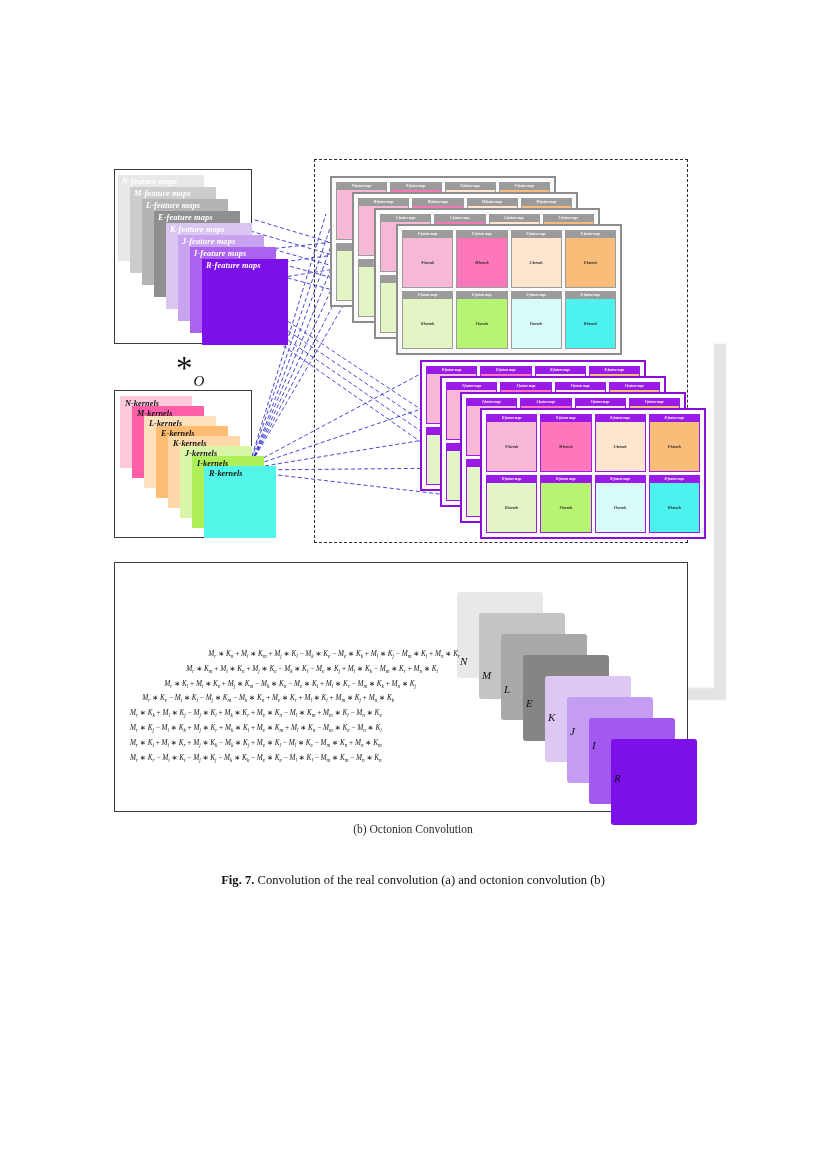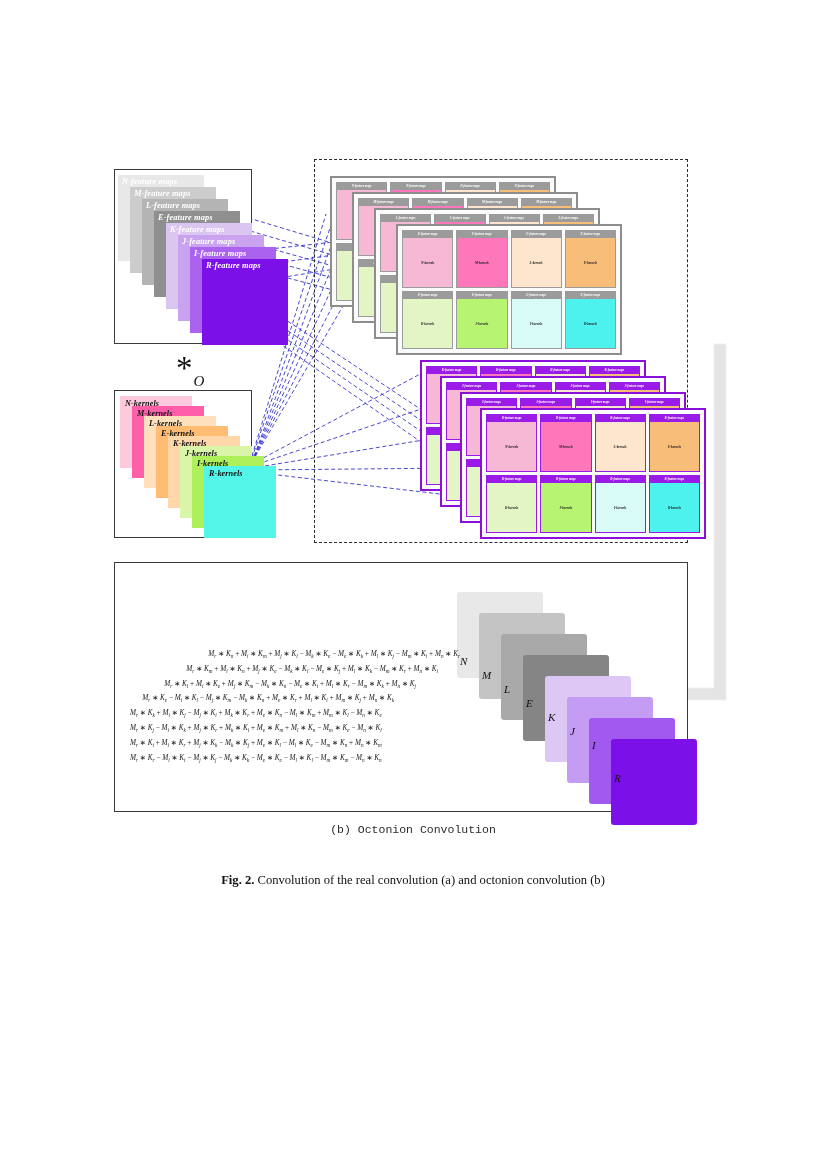--- a/index.html
+++ b/index.html
@@ -47,21 +47,21 @@
         line-height:13.2px;font-style:italic;}
   .frow .sub{font-size:5.2px;vertical-align:-1.6px;font-style:italic;}
   .frow .op2{font-style:normal;}
 
   
   .osq{position:absolute;width:86px;height:86px;border-radius:3px;}
   .olab{position:absolute;font-family:"Liberation Serif",serif;font-style:italic;
         font-size:11px;color:#111;font-weight:normal;}
 
   
-  .cap-b{position:absolute;font-family:Liberation Mono, monospace;font-size:11.5px;color:#2b2b2b;
+  .cap-b{position:absolute;font-family:Liberation Serif, serif;font-size:11.5px;color:#2b2b2b;
          width:100%;text-align:center;}
   .cap-fig{position:absolute;width:100%;text-align:center;font-family:"Liberation Serif",serif;
            font-size:12.6px;color:#111;}
   .cap-fig b{font-weight:bold;}
 
   svg.lines{position:absolute;left:0;top:0;width:826px;height:1169px;pointer-events:none;}
 </style>
 </head>
 <body>
 
@@ -477,16 +477,16 @@
       <div class="frow" style="padding-right: 44px;"><i>M</i><span class="sub">r</span><span class="op2"> ∗ </span><i>K</i><span class="sub">l</span><span class="op2"> + </span><i>M</i><span class="sub">i</span><span class="op2"> ∗ </span><i>K</i><span class="sub">e</span><span class="op2"> + </span><i>M</i><span class="sub">j</span><span class="op2"> ∗ </span><i>K</i><span class="sub">m</span><span class="op2"> − </span><i>M</i><span class="sub">k</span><span class="op2"> ∗ </span><i>K</i><span class="sub">n</span><span class="op2"> − </span><i>M</i><span class="sub">e</span><span class="op2"> ∗ </span><i>K</i><span class="sub">i</span><span class="op2"> + </span><i>M</i><span class="sub">l</span><span class="op2"> ∗ </span><i>K</i><span class="sub">r</span><span class="op2"> − </span><i>M</i><span class="sub">m</span><span class="op2"> ∗ </span><i>K</i><span class="sub">k</span><span class="op2"> + </span><i>M</i><span class="sub">n</span><span class="op2"> ∗ </span><i>K</i><span class="sub">j</span></div>
       <div class="frow" style="padding-right: 66px;"><i>M</i><span class="sub">r</span><span class="op2"> ∗ </span><i>K</i><span class="sub">e</span><span class="op2"> − </span><i>M</i><span class="sub">i</span><span class="op2"> ∗ </span><i>K</i><span class="sub">l</span><span class="op2"> − </span><i>M</i><span class="sub">j</span><span class="op2"> ∗ </span><i>K</i><span class="sub">m</span><span class="op2"> − </span><i>M</i><span class="sub">k</span><span class="op2"> ∗ </span><i>K</i><span class="sub">n</span><span class="op2"> + </span><i>M</i><span class="sub">e</span><span class="op2"> ∗ </span><i>K</i><span class="sub">r</span><span class="op2"> + </span><i>M</i><span class="sub">l</span><span class="op2"> ∗ </span><i>K</i><span class="sub">i</span><span class="op2"> + </span><i>M</i><span class="sub">m</span><span class="op2"> ∗ </span><i>K</i><span class="sub">j</span><span class="op2"> + </span><i>M</i><span class="sub">n</span><span class="op2"> ∗ </span><i>K</i><span class="sub">k</span></div>
       <div class="frow" style="padding-right: 88px;"><i>M</i><span class="sub">r</span><span class="op2"> ∗ </span><i>K</i><span class="sub">k</span><span class="op2"> + </span><i>M</i><span class="sub">i</span><span class="op2"> ∗ </span><i>K</i><span class="sub">j</span><span class="op2"> − </span><i>M</i><span class="sub">j</span><span class="op2"> ∗ </span><i>K</i><span class="sub">i</span><span class="op2"> + </span><i>M</i><span class="sub">k</span><span class="op2"> ∗ </span><i>K</i><span class="sub">r</span><span class="op2"> + </span><i>M</i><span class="sub">e</span><span class="op2"> ∗ </span><i>K</i><span class="sub">n</span><span class="op2"> − </span><i>M</i><span class="sub">l</span><span class="op2"> ∗ </span><i>K</i><span class="sub">m</span><span class="op2"> + </span><i>M</i><span class="sub">m</span><span class="op2"> ∗ </span><i>K</i><span class="sub">l</span><span class="op2"> − </span><i>M</i><span class="sub">n</span><span class="op2"> ∗ </span><i>K</i><span class="sub">e</span></div>
       <div class="frow" style="padding-right: 110px;"><i>M</i><span class="sub">r</span><span class="op2"> ∗ </span><i>K</i><span class="sub">j</span><span class="op2"> − </span><i>M</i><span class="sub">i</span><span class="op2"> ∗ </span><i>K</i><span class="sub">k</span><span class="op2"> + </span><i>M</i><span class="sub">j</span><span class="op2"> ∗ </span><i>K</i><span class="sub">r</span><span class="op2"> + </span><i>M</i><span class="sub">k</span><span class="op2"> ∗ </span><i>K</i><span class="sub">i</span><span class="op2"> + </span><i>M</i><span class="sub">e</span><span class="op2"> ∗ </span><i>K</i><span class="sub">m</span><span class="op2"> + </span><i>M</i><span class="sub">l</span><span class="op2"> ∗ </span><i>K</i><span class="sub">n</span><span class="op2"> − </span><i>M</i><span class="sub">m</span><span class="op2"> ∗ </span><i>K</i><span class="sub">e</span><span class="op2"> − </span><i>M</i><span class="sub">n</span><span class="op2"> ∗ </span><i>K</i><span class="sub">l</span></div>
       <div class="frow" style="padding-right: 132px;"><i>M</i><span class="sub">r</span><span class="op2"> ∗ </span><i>K</i><span class="sub">i</span><span class="op2"> + </span><i>M</i><span class="sub">i</span><span class="op2"> ∗ </span><i>K</i><span class="sub">r</span><span class="op2"> + </span><i>M</i><span class="sub">j</span><span class="op2"> ∗ </span><i>K</i><span class="sub">k</span><span class="op2"> − </span><i>M</i><span class="sub">k</span><span class="op2"> ∗ </span><i>K</i><span class="sub">j</span><span class="op2"> + </span><i>M</i><span class="sub">e</span><span class="op2"> ∗ </span><i>K</i><span class="sub">l</span><span class="op2"> − </span><i>M</i><span class="sub">l</span><span class="op2"> ∗ </span><i>K</i><span class="sub">e</span><span class="op2"> − </span><i>M</i><span class="sub">m</span><span class="op2"> ∗ </span><i>K</i><span class="sub">n</span><span class="op2"> + </span><i>M</i><span class="sub">n</span><span class="op2"> ∗ </span><i>K</i><span class="sub">m</span></div>
       <div class="frow" style="padding-right: 154px;"><i>M</i><span class="sub">r</span><span class="op2"> ∗ </span><i>K</i><span class="sub">r</span><span class="op2"> − </span><i>M</i><span class="sub">i</span><span class="op2"> ∗ </span><i>K</i><span class="sub">i</span><span class="op2"> − </span><i>M</i><span class="sub">j</span><span class="op2"> ∗ </span><i>K</i><span class="sub">j</span><span class="op2"> − </span><i>M</i><span class="sub">k</span><span class="op2"> ∗ </span><i>K</i><span class="sub">k</span><span class="op2"> − </span><i>M</i><span class="sub">e</span><span class="op2"> ∗ </span><i>K</i><span class="sub">e</span><span class="op2"> − </span><i>M</i><span class="sub">l</span><span class="op2"> ∗ </span><i>K</i><span class="sub">l</span><span class="op2"> − </span><i>M</i><span class="sub">m</span><span class="op2"> ∗ </span><i>K</i><span class="sub">m</span><span class="op2"> − </span><i>M</i><span class="sub">n</span><span class="op2"> ∗ </span><i>K</i><span class="sub">n</span></div>
     </div>
 
   <div class="cap-b" style="left:0;top:823px;">(b) Octonion Convolution</div>
   <div class="cap-fig" style="left:0;top:873px;">
-    <b>Fig. 2.</b><span> Convolution of the real convolution (a) and octonion convolution (b)</span>
+    <b>Fig. 7.</b><span> Convolution of the real convolution (a) and octonion convolution (b)</span>
   </div>
 
 </div>
 
 </body></html>

